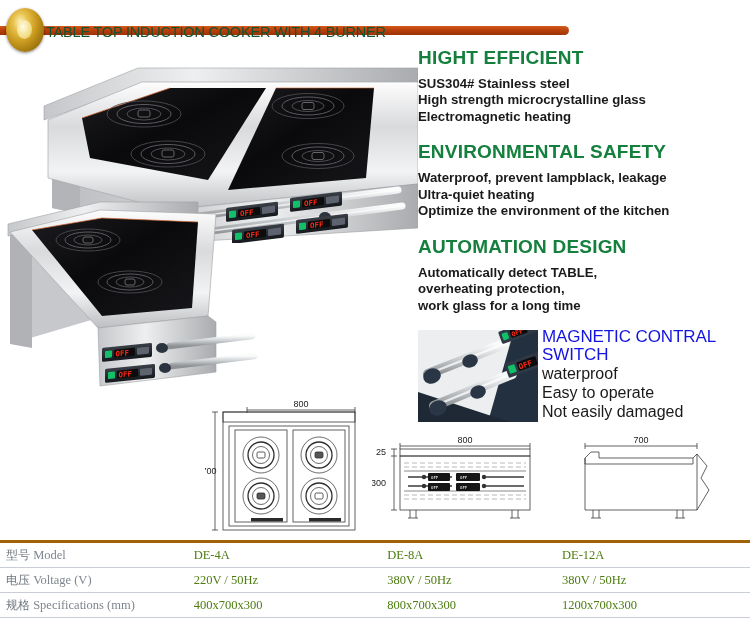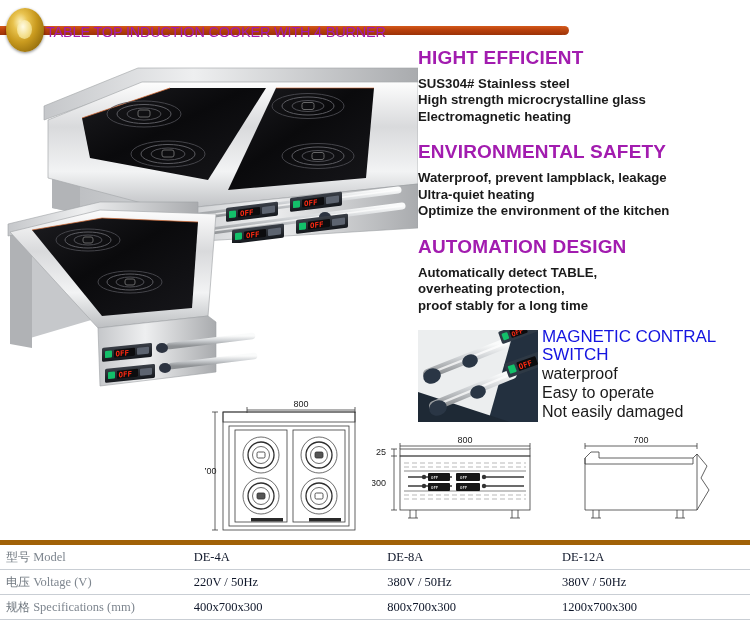--- a/index.html
+++ b/index.html
@@ -30,33 +30,33 @@
     background:radial-gradient(ellipse at 38% 32%,#fdf3c0 0%,#e8c24e 22%,#c99a1e 48%,#9c740f 75%,#6d4f07 100%);
     box-shadow:0 1px 3px rgba(0,0,0,.45);
   }
   .medallion:after{
     content:"";position:absolute;left:11px;top:12px;width:15px;height:19px;
     border-radius:50%;
     background:radial-gradient(ellipse at 40% 35%,#fffbe4 0%,#f4e08e 55%,#dcc05a 100%);
   }
   .hdr-title{
     position:absolute;left:46px;top:24px;
-    font-size:14.5px;letter-spacing:-.2px;color:#a21caf;
+    font-size:14.5px;letter-spacing:-.2px;color:#14532d;
     font-family:"Liberation Sans", sans-serif;
     white-space:nowrap;
   }
 
   
   .photo-main{position:absolute;left:18px;top:58px;width:400px;height:185px;}
   .photo-second{position:absolute;left:2px;top:196px;width:290px;height:200px;}
 
   
   .col-right{position:absolute;left:418px;top:48px;width:330px;}
   .h-green{
-    color:#a21caf;font-size:19px;font-weight:bold;letter-spacing:.2px;
+    color:#15803d;font-size:19px;font-weight:bold;letter-spacing:.2px;
     margin:0 0 7px 0;line-height:1.1;white-space:nowrap;
   }
   .h-green.second{margin-top:17px;}
   .body-line{
     color:#1a1a1a;font-size:13.2px;font-weight:bold;line-height:16.5px;
     white-space:nowrap;
   }
   .blk{margin-bottom:2px;}
 
   .h-blue{
@@ -76,27 +76,27 @@
   .draw-front{position:absolute;left:372px;top:432px;width:190px;height:100px;}
   .draw-side{position:absolute;left:565px;top:432px;width:185px;height:100px;}
 
   
   .spec{
     position:absolute;left:0;top:540px;width:750px;
     border-collapse:collapse;
   }
   .spec td{
     padding:3px 0 3px 6px;
-    font-size:12.5px;color:#0f172a;
+    font-size:12.5px;color:#4d7c0f;
     font-family:"Liberation Serif", serif;
     border-bottom:1px solid #c9ced4;
     white-space:nowrap;vertical-align:middle;
     height:18px;
   }
-  .spec tr:first-child td{border-top:5px solid #a16207;}
+  .spec tr:first-child td{border-top:3px solid #a16207;}
   .spec td.label{width:185px;color:#7e868f;}
   .spec td.v1{width:195px;}
   .spec td.v2{width:175px;}
   .spec td.v3{width:195px;}
   .cn{font-family:"DejaVu Sans", sans-serif;font-size:12px;color:#6f777f;}
 </style>
 </head>
 <body>
 
 <div class="page">
@@ -283,21 +283,21 @@
       <div class="h-green second">ENVIRONMENTAL SAFETY</div>
       <div class="body-line">Waterproof, prevent lampblack, leakage</div>
       <div class="body-line">Ultra-quiet heating</div>
       <div class="body-line">Optimize the environment of the kitchen</div>
     </div>
 
     <div class="blk">
       <div class="h-green second">AUTOMATION DESIGN</div>
       <div class="body-line">Automatically detect TABLE,</div>
       <div class="body-line">overheating protection,</div>
-      <div class="body-line">proof stably for a long time</div>
+      <div class="body-line">work glass for a long time</div>
     </div>
   </div>
 
   <div class="magnetic-wrap">
     <svg class="magnetic-photo" viewBox="0 0 120 92">
       <rect x="0" y="0" width="120" height="92" fill="#e9ebec"></rect>
       <path d="M0 0 L120 0 L120 92 L0 92 Z" fill="#eceeef"></path>
       <path d="M96 0 L120 0 L120 92 L70 92 Z" fill="#23303f"></path>
       <path d="M0 62 L92 92 L0 92 Z" fill="#1e2935"></path>
 

